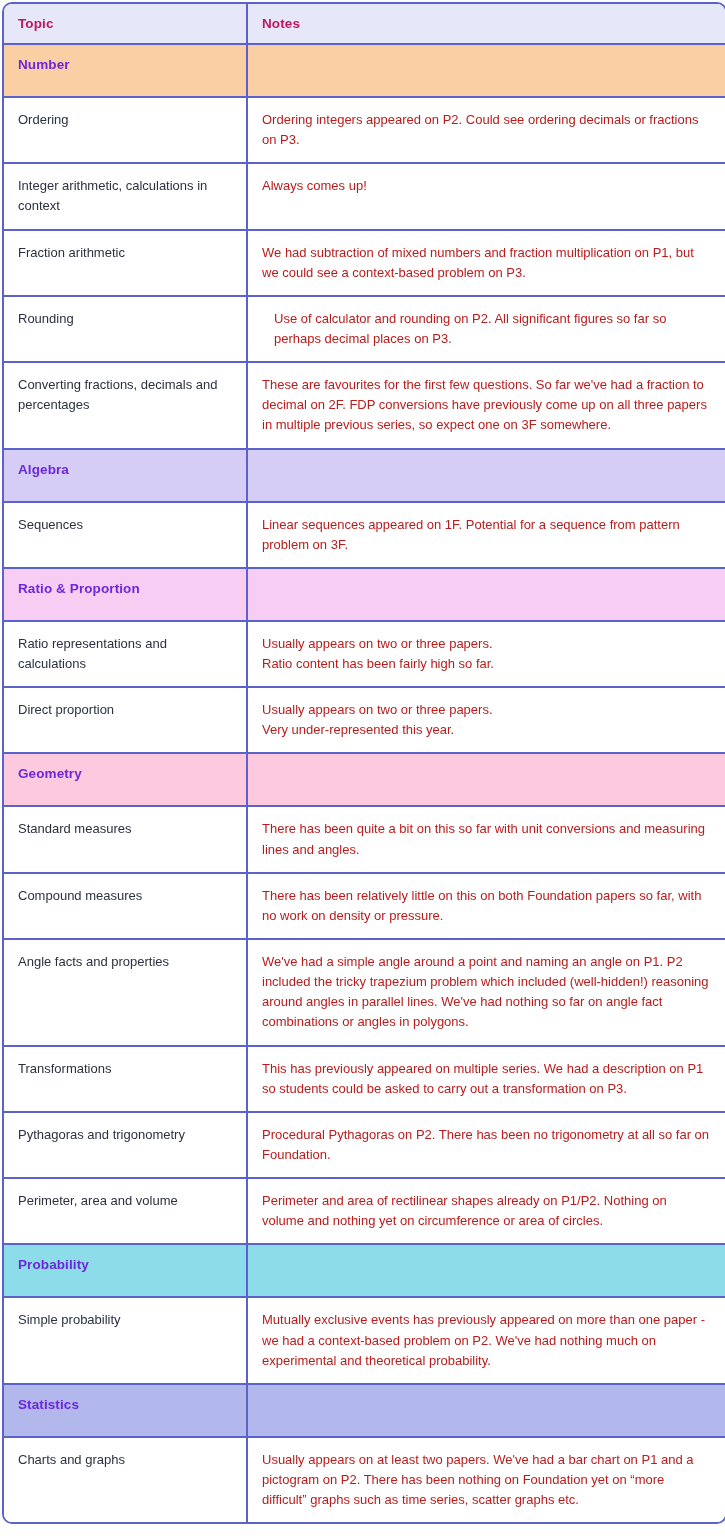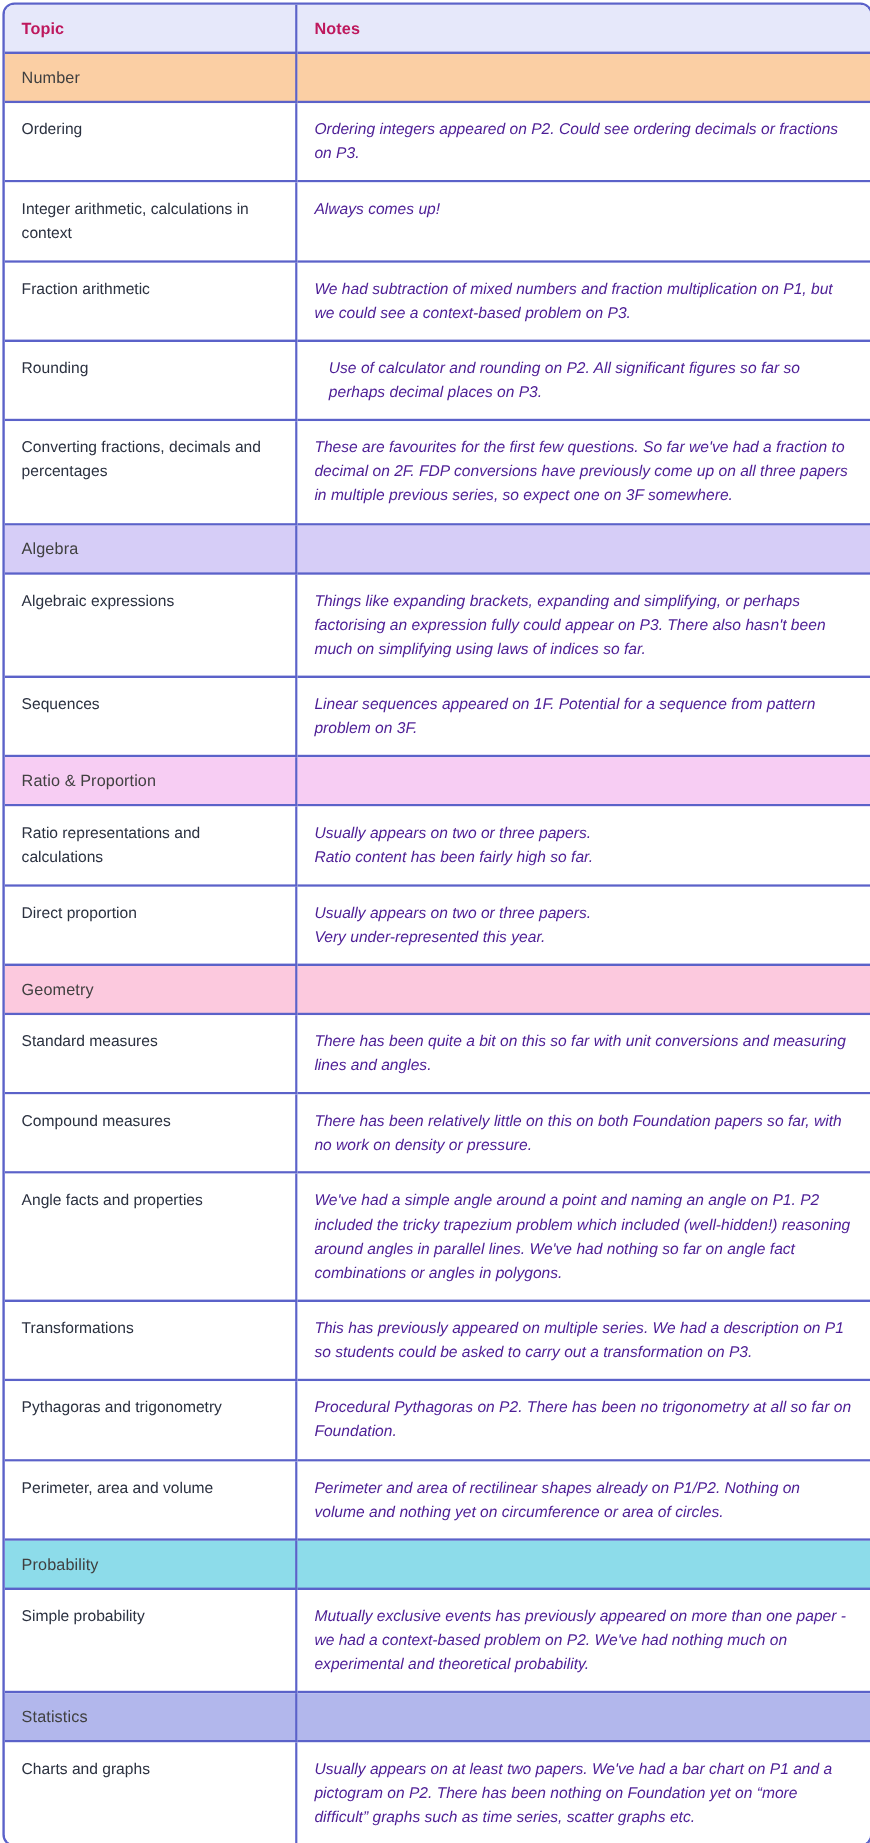--- a/index.html
+++ b/index.html
@@ -54,43 +54,43 @@
     font-weight: 700;
     color: #be185d;
     padding-top: 14px;
     padding-bottom: 15px;
     letter-spacing: 0.1px;
   }
 
   
   tr.section-row td {
     font-size: 13.5px;
-    font-weight: 400;
-    color: #404040;
+    font-weight: 700;
+    color: #6d28d9;
     padding-top: 12px;
-    padding-bottom: 12px;
+    padding-bottom: 24px;
     letter-spacing: 0.1px;
   }
   tr.sec-number    td { background: #fbcfa4; }
   tr.sec-algebra   td { background: #d6cdf7; }
   tr.sec-ratio     td { background: #f7cdf3; }
   tr.sec-geometry  td { background: #fcc9de; }
   tr.sec-probability td { background: #8ddcea; }
   tr.sec-statistics  td { background: #b2b7ec; }
 
   
   tr.content-row td {
     background: #ffffff;
     font-size: 13px;
     font-weight: 400;
     line-height: 1.55;
     color: #2b3140;
   }
   tr.content-row td.topic-cell { color: #2b3140; }
-  tr.content-row td.notes-cell { color: #4c1d95; font-style: italic; }
+  tr.content-row td.notes-cell { color: #b91c1c; }
 </style>
 </head>
 <body>
 
 <div class="page">
 
   <table class="topic-table">
     <colgroup>
       <col class="col-topic">
       <col class="col-notes">
@@ -124,24 +124,20 @@
         </tr>
         <tr class="content-row">
           <td class="topic-cell">Converting fractions, decimals and percentages</td>
           <td class="notes-cell" style="white-space: pre-line;">These are favourites for the first few questions. So far we've had a fraction to decimal on 2F. FDP conversions have previously come up on all three papers in multiple previous series, so expect one on 3F somewhere.</td>
         </tr>
         <tr class="section-row sec-algebra">
           <td>Algebra</td>
           <td>&nbsp;</td>
         </tr>
         <tr class="content-row">
-          <td class="topic-cell">Algebraic expressions</td>
-          <td class="notes-cell" style="white-space: pre-line;">Things like expanding brackets, expanding and simplifying, or perhaps factorising an expression fully could appear on P3. There also hasn't been much on simplifying using laws of indices so far.</td>
-        </tr>
-        <tr class="content-row">
           <td class="topic-cell">Sequences</td>
           <td class="notes-cell" style="white-space: pre-line;">Linear sequences appeared on 1F. Potential for a sequence from pattern problem on 3F.</td>
         </tr>
         <tr class="section-row sec-ratio">
           <td>Ratio &amp; Proportion</td>
           <td>&nbsp;</td>
         </tr>
         <tr class="content-row">
           <td class="topic-cell">Ratio representations and calculations</td>
           <td class="notes-cell" style="white-space: pre-line;">Usually appears on two or three papers.

